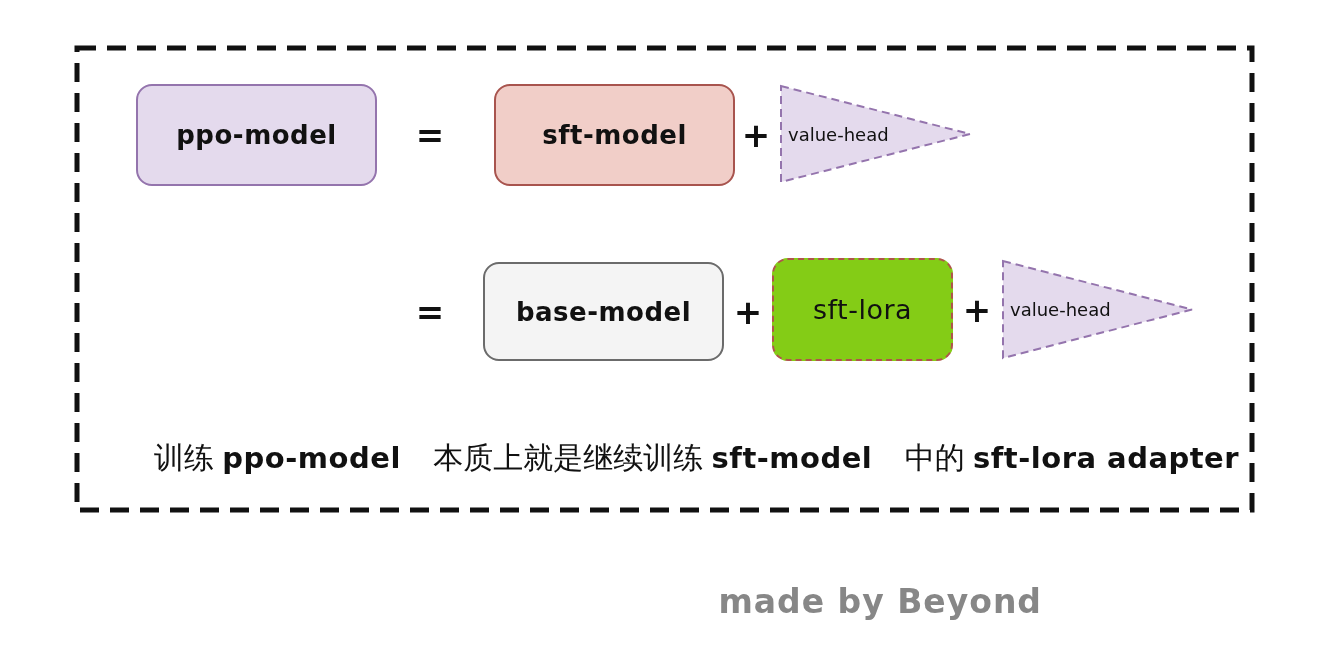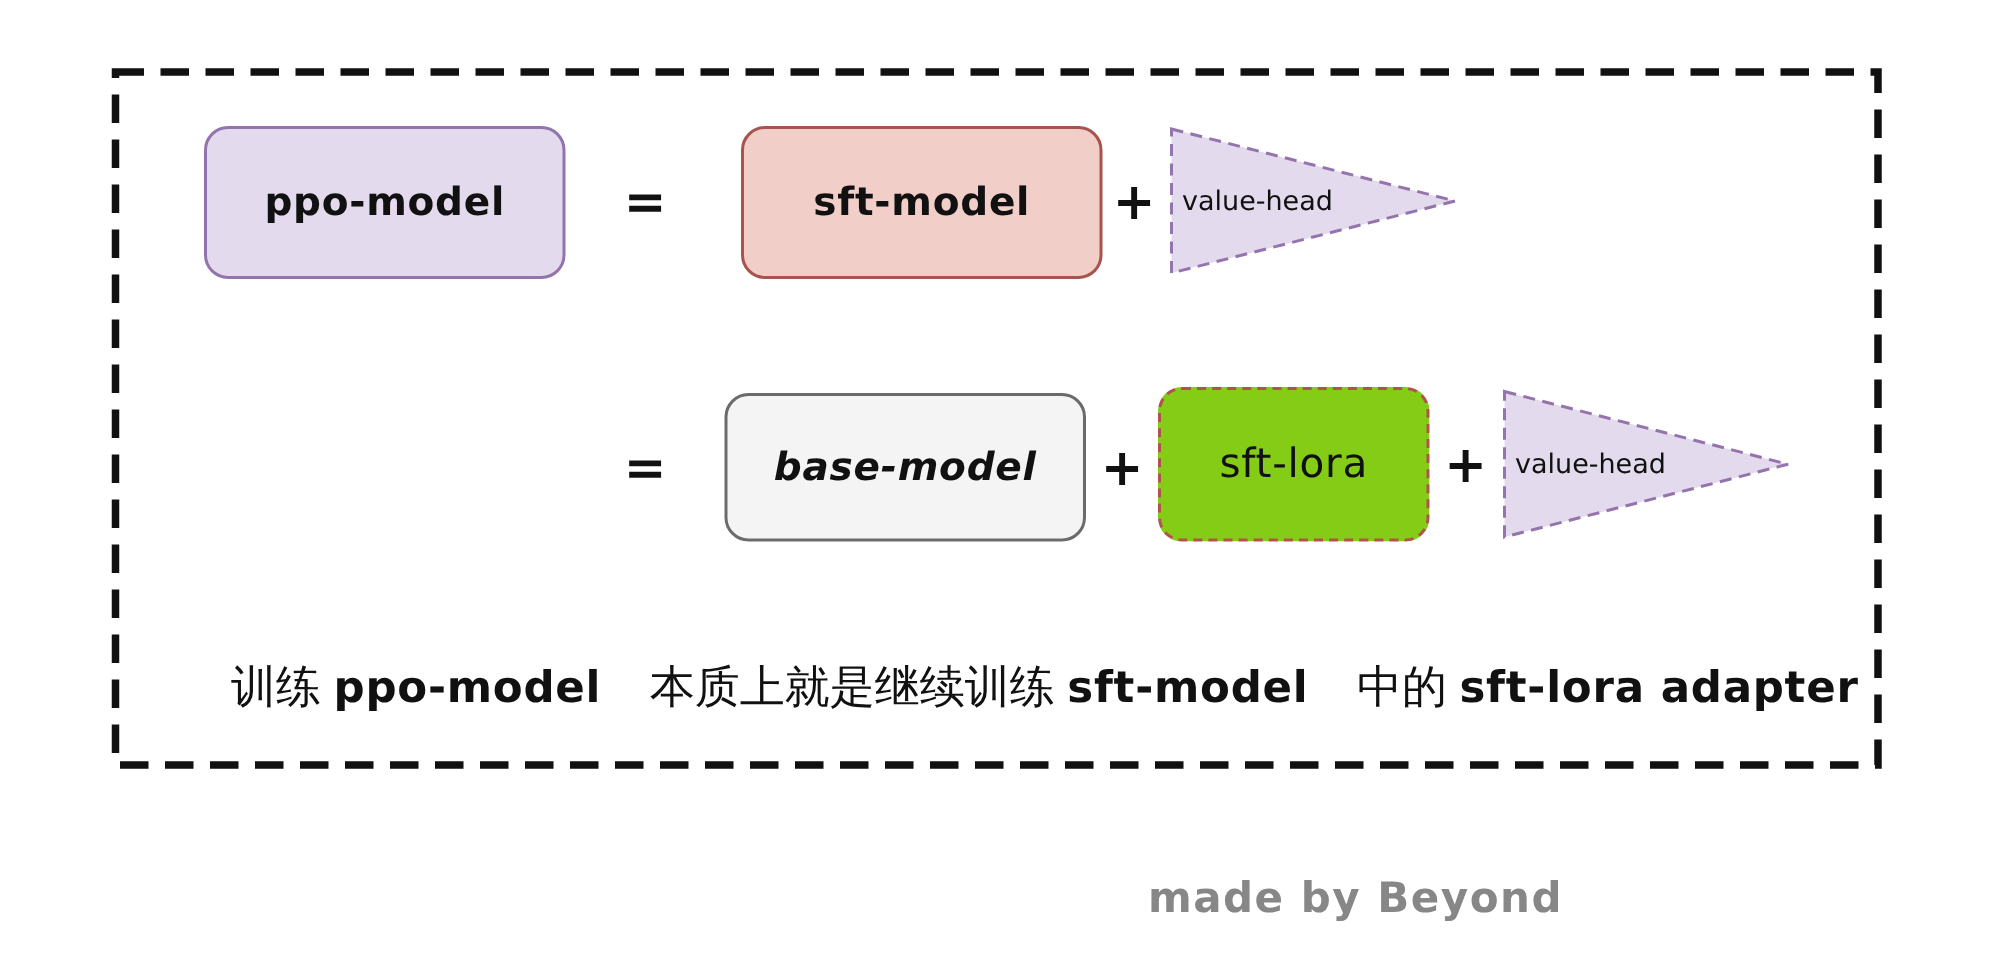--- a/index.html
+++ b/index.html
@@ -39,21 +39,21 @@
 
   .caption {
     position: absolute; left: 130px; top: 438px;
     font-size: 30px; color: #111; white-space: nowrap;
   }
   .caption .cjk { font-family: Liberation Sans, sans-serif; margin-left: 24px; }
   .caption .code { font-weight: 700; font-size: 29px; letter-spacing: 0.5px; }
 
   .watermark {
     position: absolute; right: 86px; top: 582px;
-    font-size: 28px; font-weight: 700; color: #878787; letter-spacing: 1px;
+    font-size: 33px; font-weight: 700; color: #878787; letter-spacing: 1px;
   }
 </style>
 </head>
 <body>
 
 <div class="canvas">
 
   <svg class="frame-svg" viewBox="0 0 1328 648" aria-hidden="true">
     <rect x="77" y="48" width="1175" height="462" fill="none" stroke="#111111" stroke-width="5" stroke-dasharray="19 11"></rect>
   </svg>
@@ -72,21 +72,21 @@
 
   <div class="tri" style="left:778px; top:83px; width:196px; height:102px;">
     <svg width="196" height="102" viewBox="0 0 196 102">
       <polygon points="3,3 192,51 3,99"></polygon>
     </svg>
     <span class="tri-label">value-head</span>
   </div>
 
   <span class="op" style="left:408px; top:262px; width:44px; height:99px;">=</span>
 
-  <div class="box box-gray" style="left:483px; top:262px; width:241px; height:99px;font-style:italic;">
+  <div class="box box-gray" style="left:483px; top:262px; width:241px; height:99px;">
     <span>base-model</span>
   </div>
 
   <span class="op" style="left:730px; top:262px; width:36px; height:99px;">+</span>
 
   <div class="box box-pink-dashed" style="left:772px; top:258px; width:181px; height:103px;">
     <span>sft-lora</span>
   </div>
 
   <span class="op" style="left:959px; top:258px; width:36px; height:103px;">+</span>

